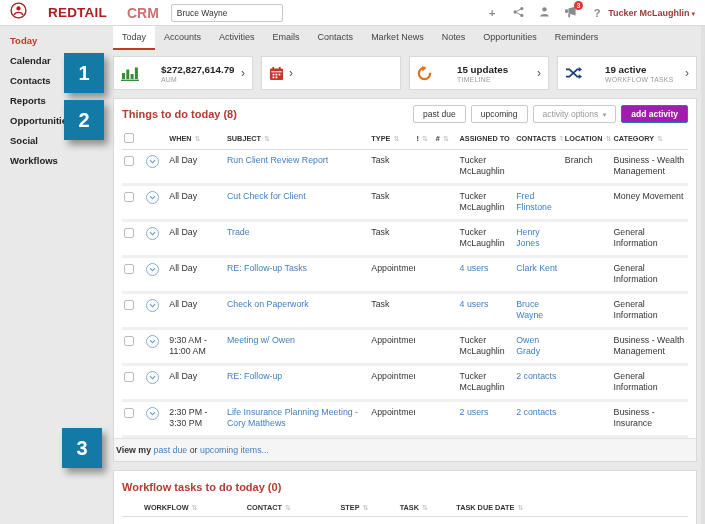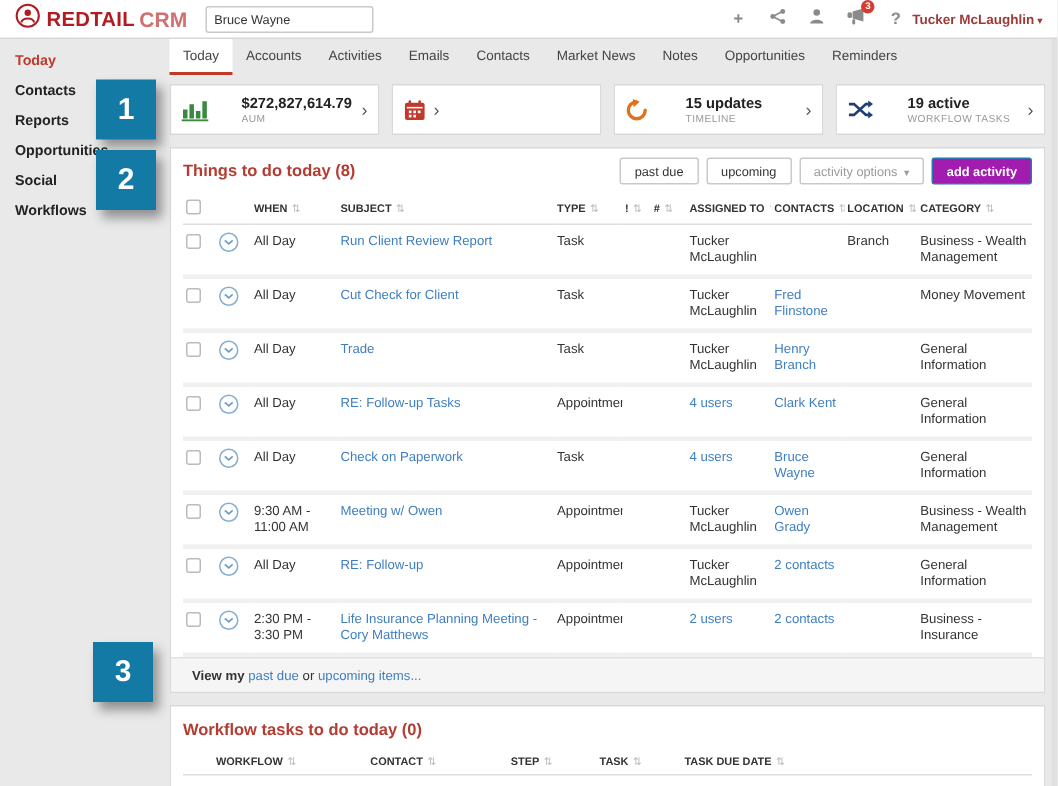--- a/index.html
+++ b/index.html
@@ -1,21 +1,21 @@
 <!DOCTYPE html>
 <html><head>
 <meta charset="utf-8">
 <style>
   html,body{margin:0;padding:0;background:#e9e9e9;}
   body{width:705px;height:524px;overflow:hidden;position:relative;
        font-family:"Liberation Sans","DejaVu Sans",sans-serif;-webkit-font-smoothing:antialiased;}
   
   .topbar{height:26px;background:#fff;border-bottom:1px solid #d8d8d8;display:flex;align-items:center;
           padding:0 10px;box-sizing:border-box;}
-  .logo{display:flex;align-items:center;gap:4px;}
+  .logo{display:flex;align-items:center;gap:21px;}
   .brand{font-size:13.5px;font-weight:bold;color:#b01c20;letter-spacing:.2px;}
   .brand-suffix{font-size:14px;font-weight:bold;color:#cf7073;margin-left:-1px;}
   .search-input{width:100px;height:14px;font-size:8.5px;border:1px solid #c9c9c9;border-radius:2px;
           padding:1px 5px;color:#333;margin-left:12px;font-family:inherit;}
   .top-icons{margin-left:auto;display:flex;align-items:center;gap:14px;color:#8a8a8a;}
   .icon-btn{position:relative;min-width:12px;text-align:center;font-size:11px;font-weight:bold;
             color:#8a8a8a;cursor:pointer;line-height:12px;}
   .nbadge{position:absolute;top:-5px;right:-6px;background:#d63b30;color:#fff;font-size:6.5px;
           font-weight:bold;border-radius:50%;width:9px;height:9px;line-height:9px;text-align:center;}
   .user-menu{font-size:9px;color:#9b3b39;font-weight:bold;margin-left:5px;cursor:pointer;white-space:nowrap;}
@@ -53,21 +53,21 @@
   .grid th{font-size:7.3px;color:#333;text-align:left;padding:4px 2px;border-bottom:1px solid #dedede;
            text-transform:uppercase;font-weight:bold;white-space:nowrap;overflow:hidden;}
   .sort{color:#bbb;font-size:7px;margin-left:3px;font-weight:normal;}
   .grid td{font-size:8.8px;color:#333;padding:5px 2px 6px;border-bottom:3px solid #f0f0f0;
            vertical-align:top;line-height:1.25;overflow:hidden;}
   a.link{color:#3f7fbf;text-decoration:none;cursor:pointer;}
   .expand{width:13px;height:13px;border:1px solid #85aed1;border-radius:50%;display:flex;
           align-items:center;justify-content:center;cursor:pointer;box-sizing:border-box;}
   input[type=checkbox]{appearance:none;-webkit-appearance:none;width:10px;height:10px;border:1px solid #bbb;
           border-radius:2px;background:#fff;margin:1px 0 0;cursor:pointer;}
-  .todo-footer{background:#f5f5f5;border-top:1px solid #e2e2e2;padding:6px 14px;font-size:8.8px;color:#333;}
+  .todo-footer{background:#f5f5f5;border-top:1px solid #e2e2e2;padding:6px 2px;font-size:8.8px;color:#333;}
   .todo-footer b{font-weight:bold;}
   
   .wf-card{padding:6px 0 16px;}
   .wf-title{padding:0 8px 4px;}
   
   .callout{position:absolute;width:40px;height:40px;background:#127aa5;color:#fff;display:flex;
            align-items:center;justify-content:center;font-size:20px;font-weight:bold;
            box-shadow:4px 5px 7px rgba(0,0,0,.38);z-index:50;}
   .callout-1{left:64px;top:53px;}
   .callout-2{left:64px;top:100px;}
@@ -111,20 +111,21 @@
     </div>
   <span class="user-menu">
     <span>Tucker McLaughlin</span><span class="caret">▾</span>
   </span>
 </header>
 
 <div class="main">
 
   <nav class="sidebar">
       <div class="side-item active">Today</div>
+      <div class="side-item">Calendar</div>
       <div class="side-item">Contacts</div>
       <div class="side-item">Reports</div>
       <div class="side-item">Opportunities</div>
       <div class="side-item">Social</div>
       <div class="side-item">Workflows</div>
     </nav>
 
   <div class="content">
     <div class="tabs">
         <div class="tab active">Today</div>
@@ -289,21 +290,21 @@
                       <polyline points="1,1 4,3.8 7,1" fill="none" stroke="#6b9dc8" stroke-width="1.3"></polyline>
                     </svg>
                   </div>
                 </td>
                 <td>All Day</td>
                 <td><a class="link">Trade</a></td>
                 <td>Task</td>
                 <td></td>
                 <td></td>
                 <td>Tucker McLaughlin</td>
-                <td><a class="link">Henry Branch</a></td>
+                <td><a class="link">Henry Jones</a></td>
                 <td></td>
                 <td>General Information</td>
               </tr>
               <tr>
                 <td><input type="checkbox" style=""></td>
                 <td>
                   <div class="expand">
                     <svg width="7" height="5" viewBox="0 0 8 5">
                       <polyline points="1,1 4,3.8 7,1" fill="none" stroke="#6b9dc8" stroke-width="1.3"></polyline>
                     </svg>

